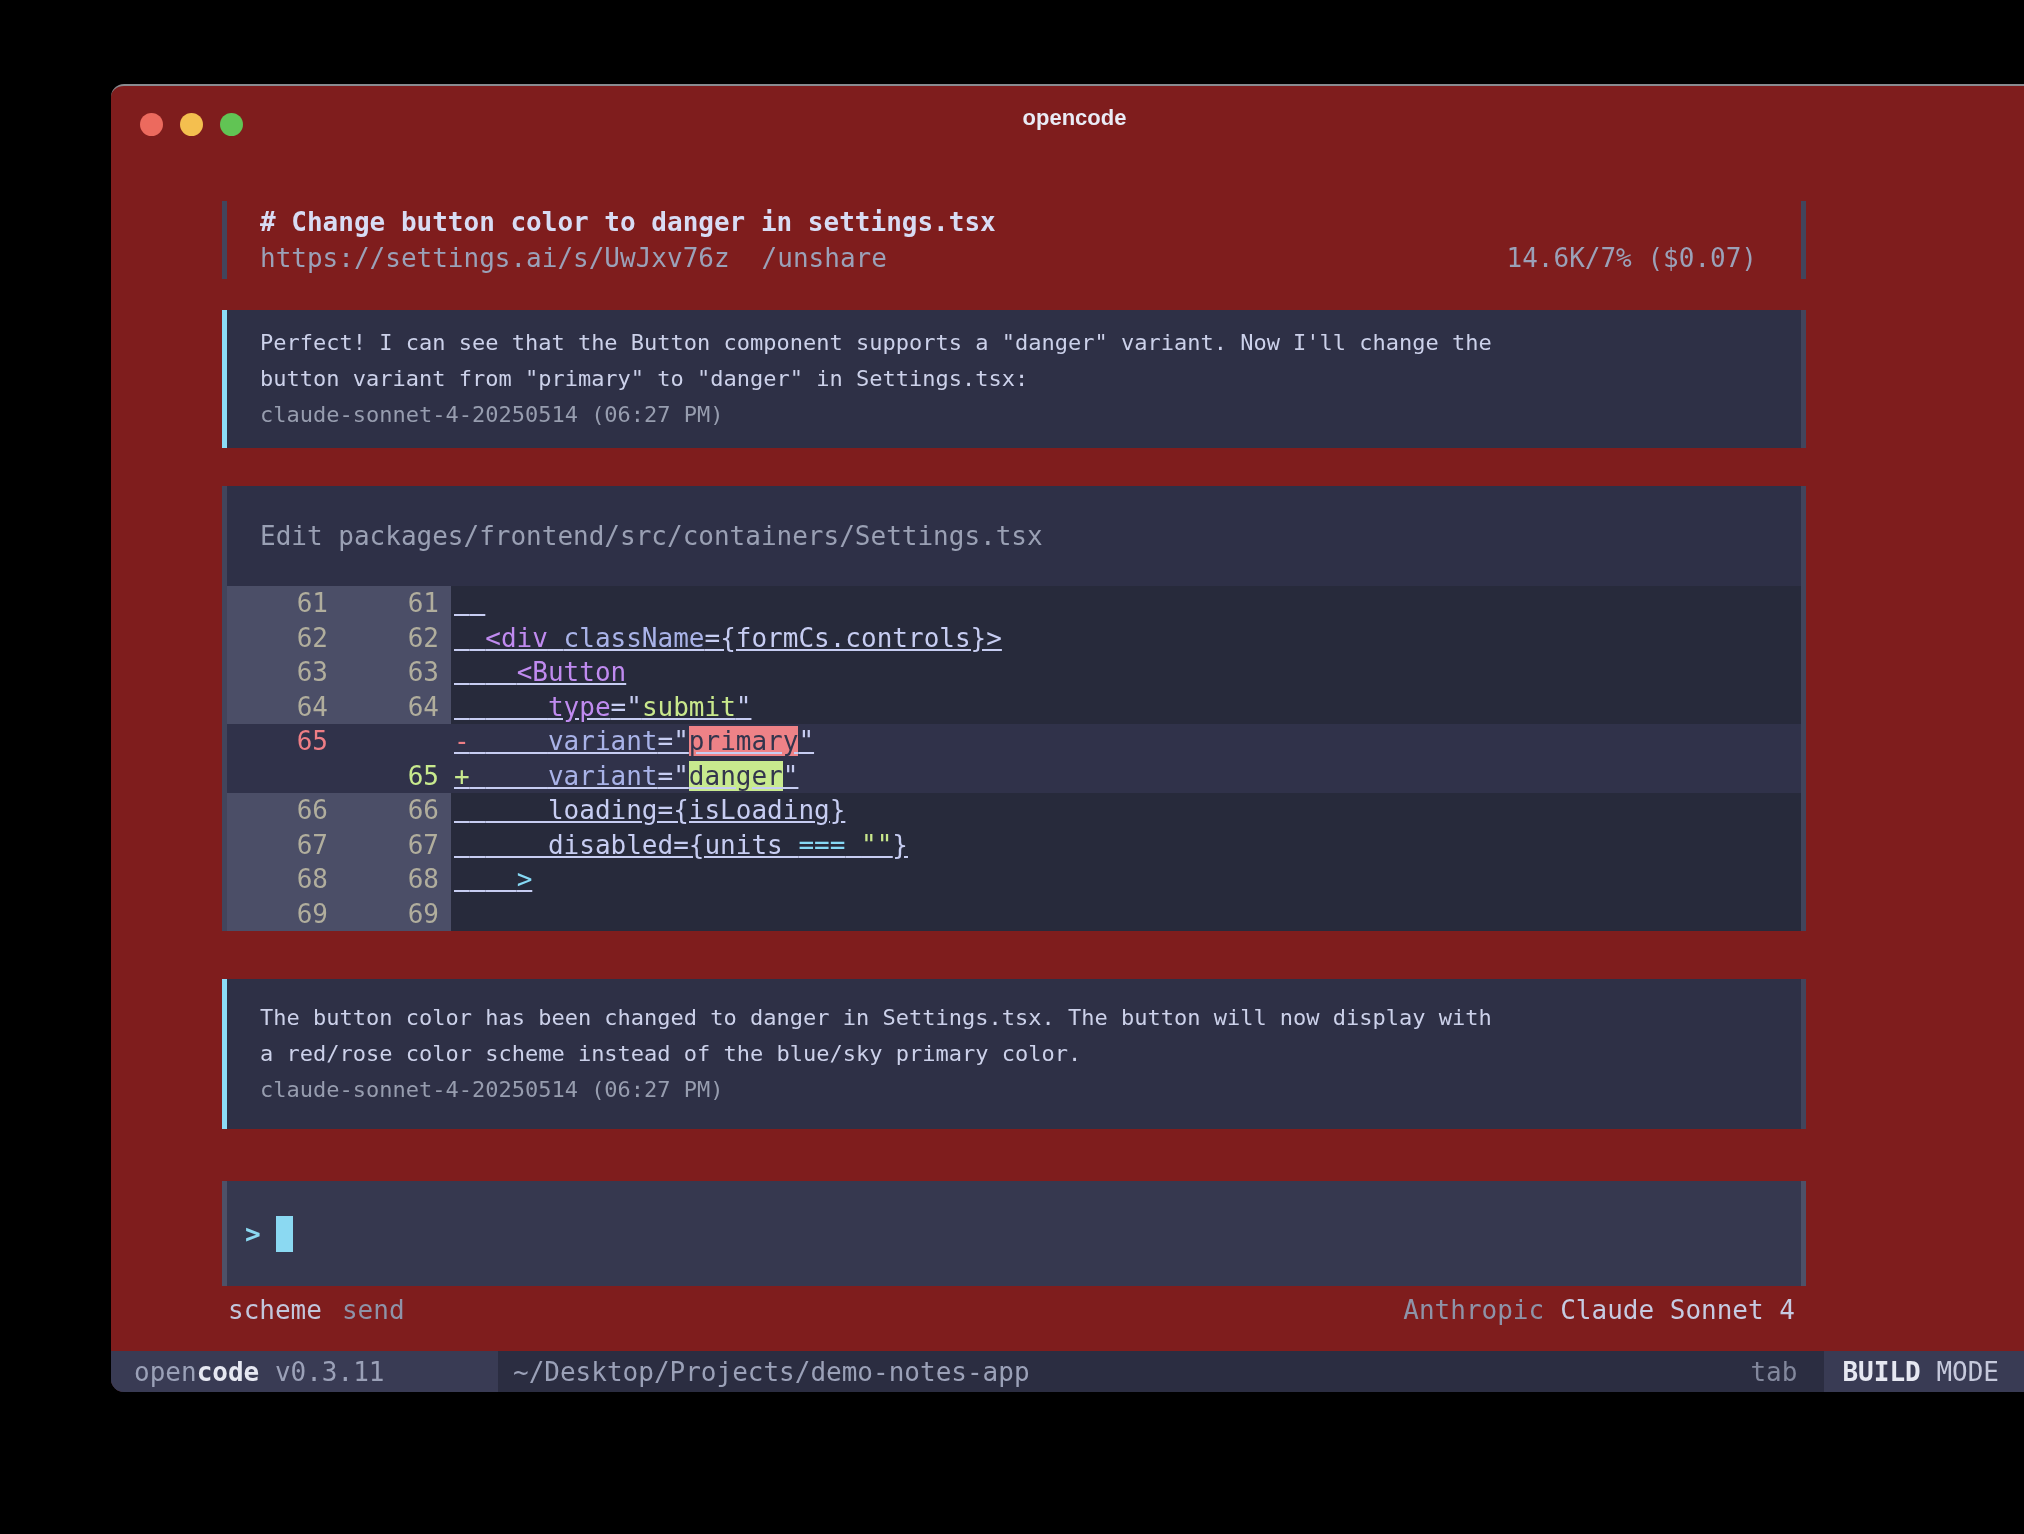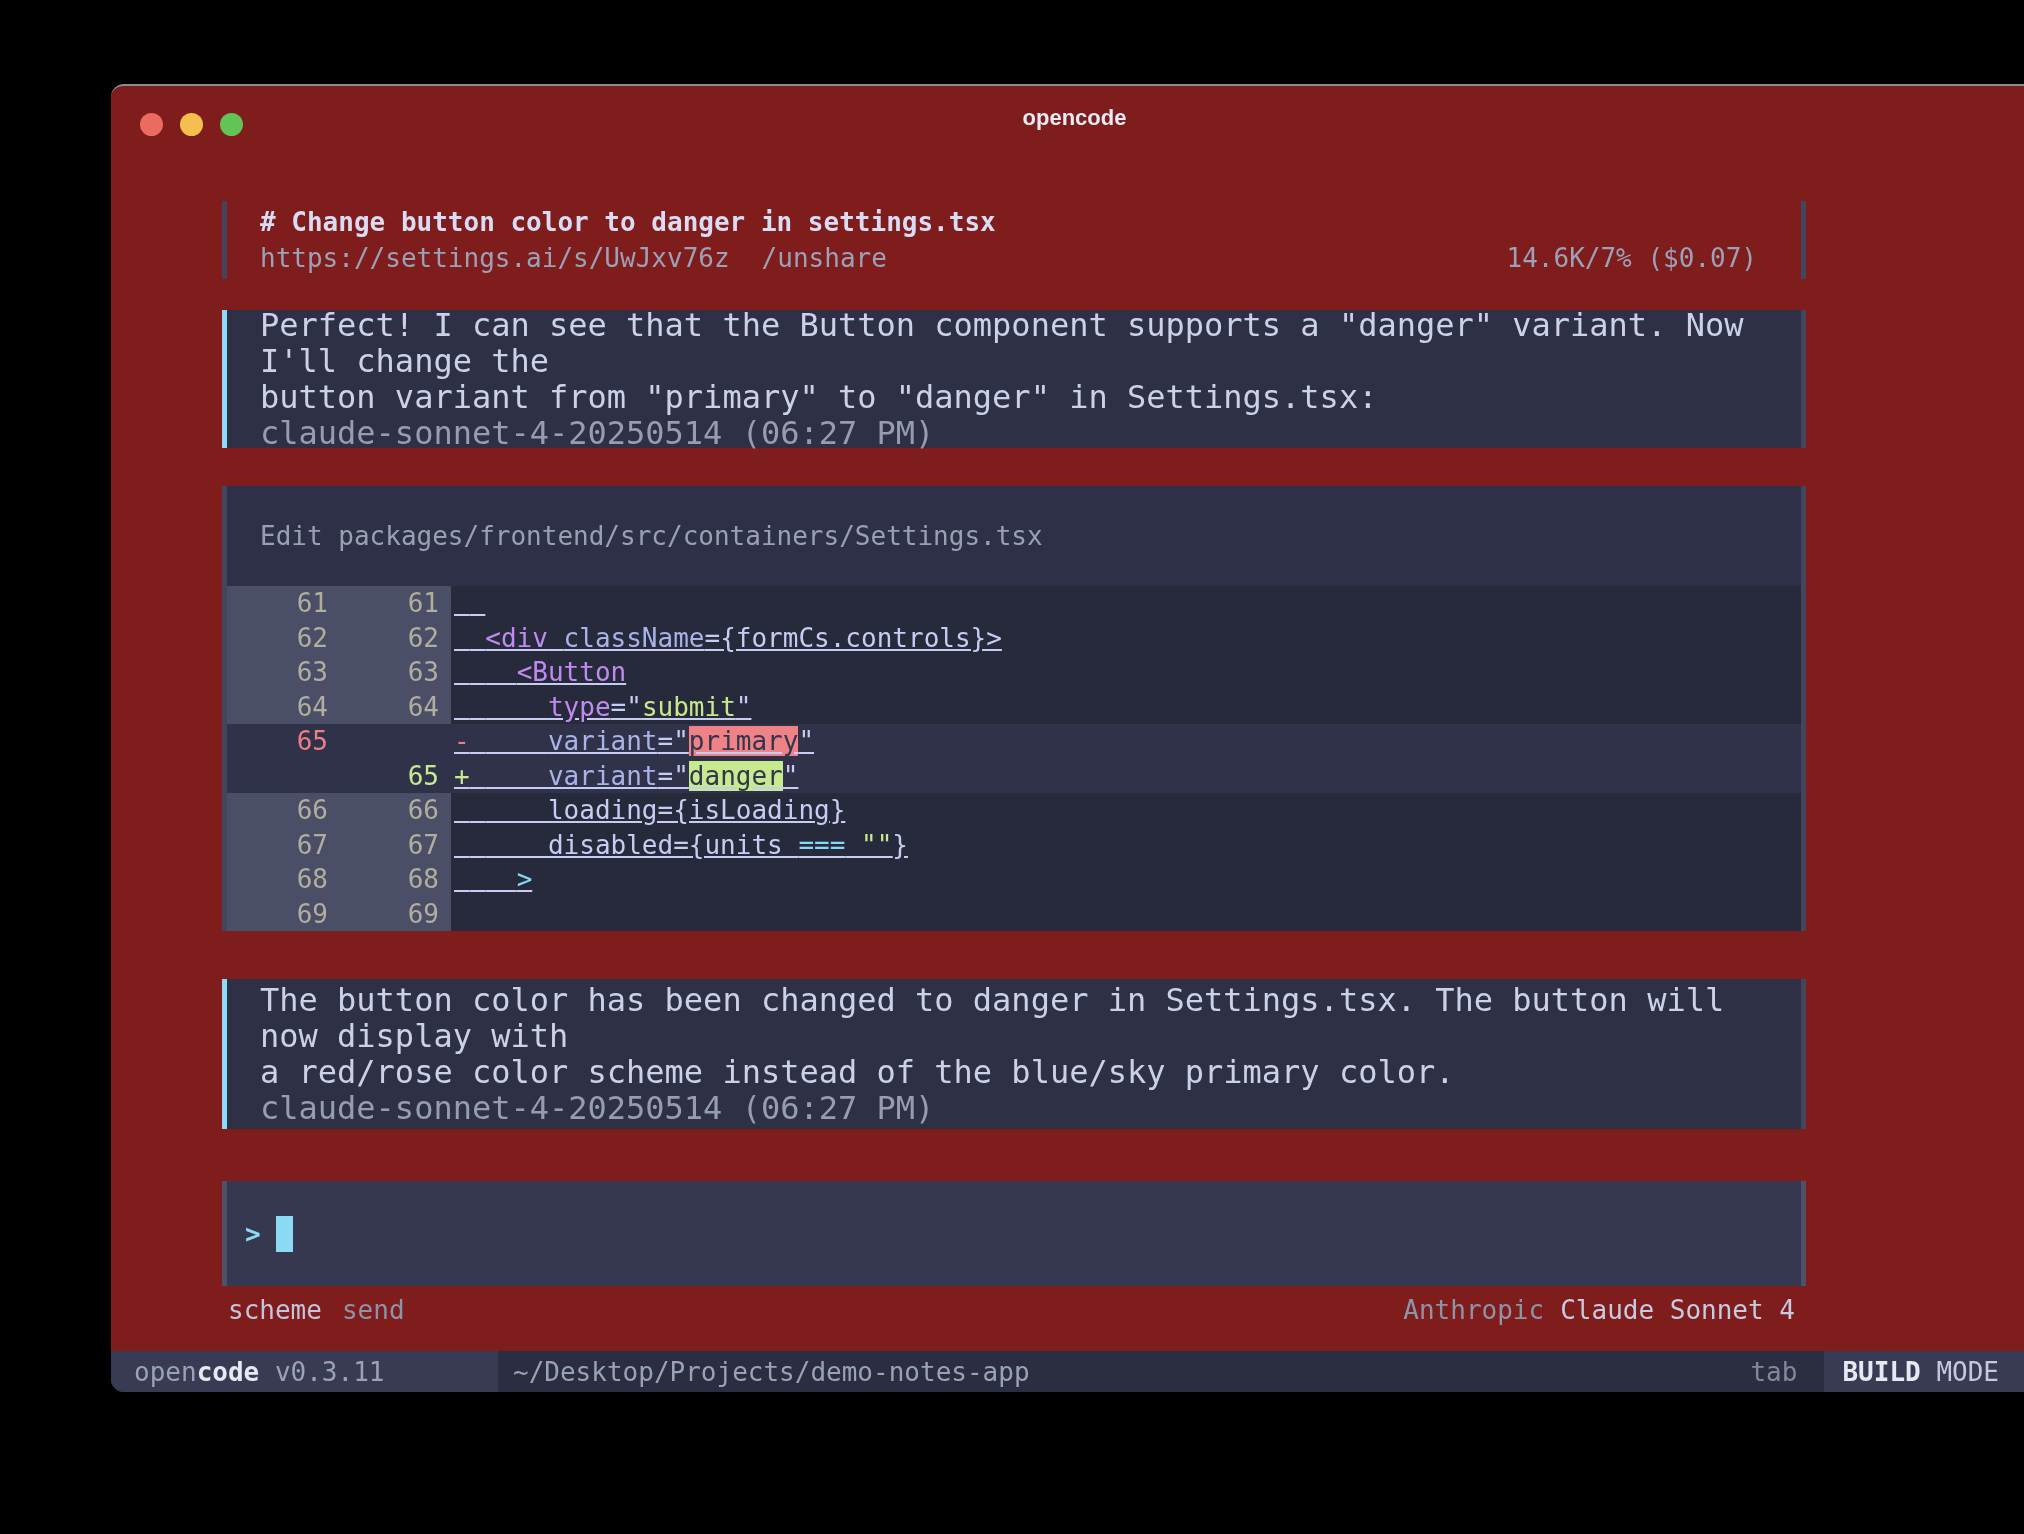--- a/index.html
+++ b/index.html
@@ -29,21 +29,21 @@
   .header{top:115px;height:78px;display:flex;flex-direction:column;justify-content:center;
     padding:0 44px 0 33px;font-size:26px;line-height:36px;color:#9ba1b8;}
   .h-title{font-weight:700;color:#d8dcf4;}
   .h-row2{display:flex;}
   .h-gap{width:32px;}
   .h-spacer{flex:1;}
 
   
   .msg{background:#2e3046;border-left:5px solid #8cdbf6;border-right:5px solid #42455c;
     display:flex;flex-direction:column;justify-content:center;
-    padding:0 30px 0 33px;font-size:32px;line-height:36px;color:#ccd1ea;}
+    padding:0 30px 0 33px;font-size:22px;line-height:36px;color:#ccd1ea;}
   .msg1{top:224px;height:138px;}
   .msg2{top:893px;height:150px;}
   .msg-text{white-space:pre-line;}
   .msg-meta{color:#979daf;}
 
   
   .code{top:400px;height:445px;background:#272a3b;}
   .code-title{height:100px;background:#2e3047;display:flex;align-items:center;
     padding-left:33px;font-size:26px;color:#9aa0b4;}
   .drow{display:flex;height:34.5px;font-size:26px;line-height:34.5px;}

